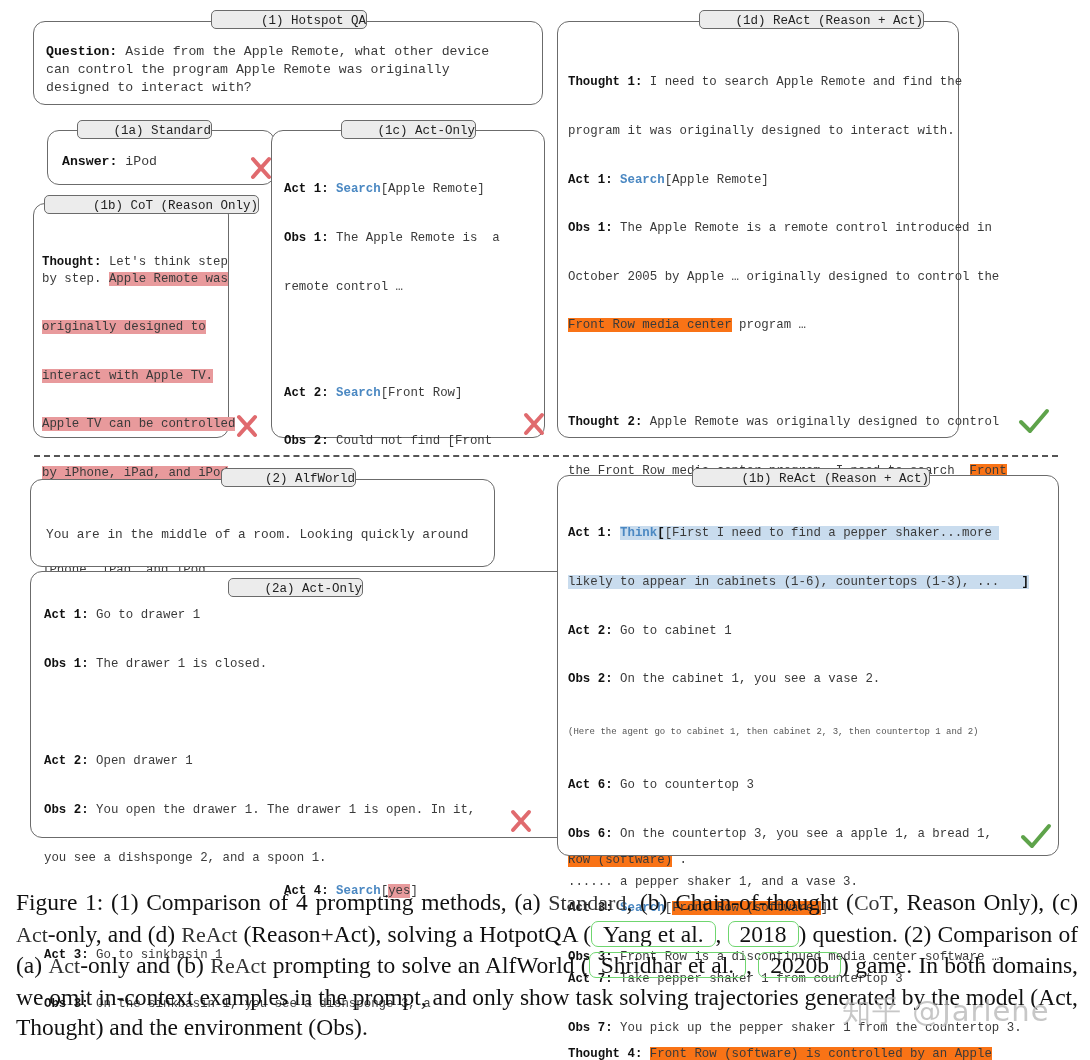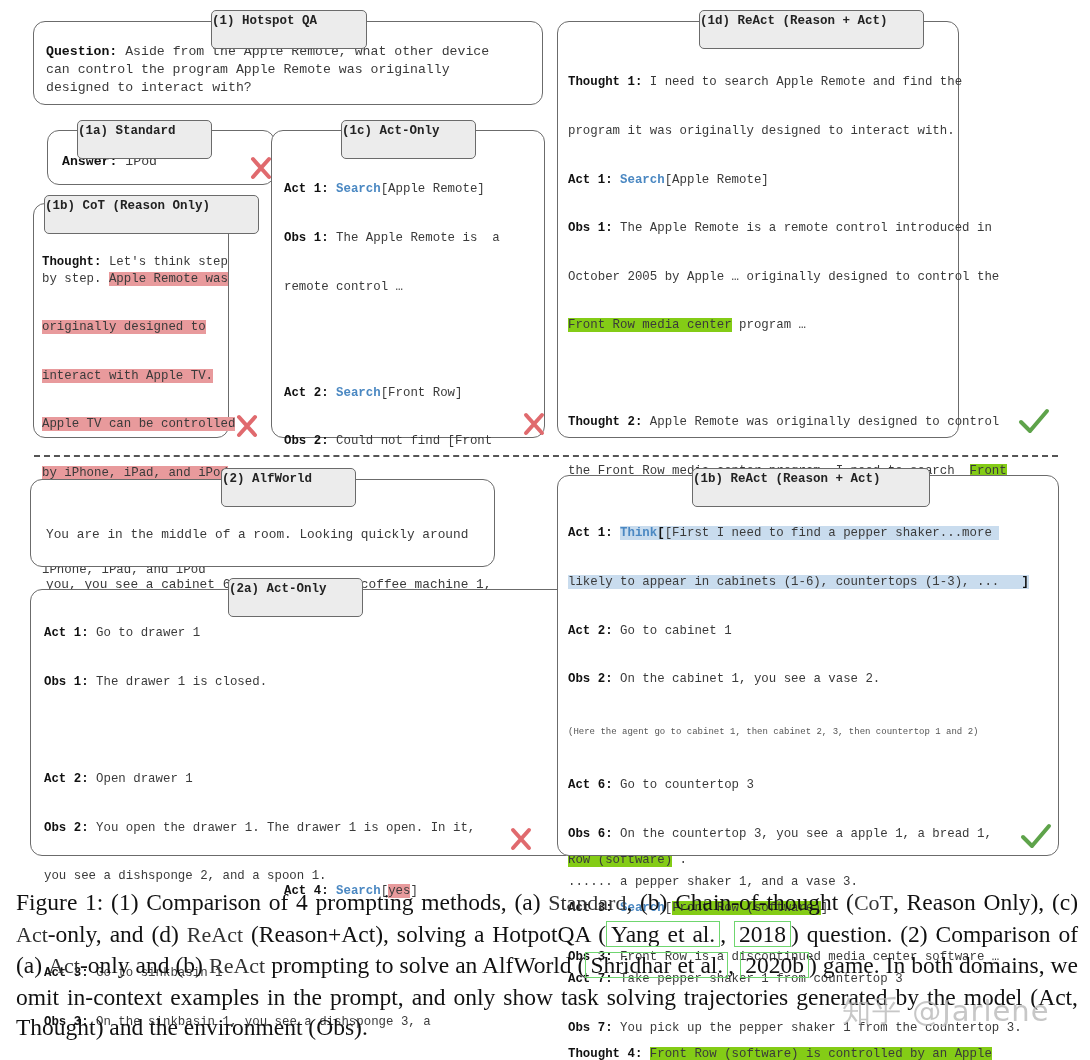--- a/index.html
+++ b/index.html
@@ -11,40 +11,40 @@
     border: 1.4px solid #6b6b6b;
     border-radius: 12px;
     background: #fff;
   }
   .tab {
     position: absolute;
     background: #ececec;
     border: 1.4px solid #6b6b6b;
     border-radius: 5px;
     font-family: "Liberation Mono", monospace;
-    font-weight: bold;
+    font-weight: normal;
     font-size: 12.5px;
     color: #222;
-    text-align: left;
-    height: 39px;
+    text-align: right;
+    height: 19px;
     line-height: 20px;
   }
   .content {
     position: absolute;
     font-size: 12.4px;
     line-height: 16.2px;
     color: #3a3a3a;
     white-space: pre-wrap;
   }
   .content.big { font-size: 13.2px; line-height: 18.2px; }
   .line { display: block; min-height: 16px; }
   .b { font-weight: bold; color: #111; }
   .tool { font-weight: bold; color: #4b88c2; }
   .hl-red { background: #e89a9c; margin-top: 26px; }
-  .hl-green { background: #84cc16; }
+  .hl-green { background: #f97316; }
   .hl-blue { background: #c9dcee; }
   .small-note { font-size: 9px; line-height: 14px; color: #555; }
 
   .mark-x {
     position: absolute;
     width: 22px; height: 24px;
   }
   .mark-check {
     position: absolute;
     width: 32px; height: 28px;
@@ -58,21 +58,21 @@
   .caption {
     position: absolute;
     left: 16px; top: 887px; width: 1062px;
     font-family: "Liberation Serif", "DejaVu Serif", serif;
     font-size: 23.5px;
     line-height: 30.6px;
     color: #111;
     text-align: justify;
   }
   .caption .tt { font-family: Liberation Serif, serif; font-size: 22px; color: #333; }
-  .cite { outline: 1.4px solid #6fd66f; outline-offset: -1px; padding: 0 5px; }
+  .cite { outline: 1.4px solid #6fd66f; outline-offset: -1px; padding: 0 12px; border-radius: 7px; }
   .watermark {
     position: absolute;
     left: 842px; top: 992px;
     font-family: "DejaVu Sans", sans-serif;
     font-size: 29px;
     color: rgba(180,180,180,0.75);
     letter-spacing: 1px;
   }
 </style>
 </head>
@@ -176,21 +176,21 @@
 <div class="panel" style="left:30px;top:479px;width:465px;height:88px;">
   <div class="content" style="left:15px;top:13px;width:498px;font-size:12.8px;line-height:16.8px;">
     <span class="line">You are in the middle of a room. Looking quickly around</span>
     <span class="line">you, you see a cabinet 6, a cabinet 1, a coffee machine 1,</span>
     <span class="line">a countertop 3,  a stove burner 1, and a toaster 1.</span>
     <span class="line"><span class="b">Your task is to</span><span>: Put some pepper shaker on a drawer.</span></span>
   </div>
 </div>
 <div class="tab" style="left:221px;top:468px;width:135px;">(2) AlfWorld</div>
 
-<div class="panel" style="left:30px;top:589px;width:588px;height:267px;padding-left:25px;">
+<div class="panel" style="left:30px;top:571px;width:588px;height:267px;padding-left:25px;">
   <div class="content" style="left:13px;top:3px;width:498px;">
     <span class="line"><span class="b">Act 1</span><span class="b">:</span><span> Go to drawer 1</span></span>
     <span class="line"><span class="b">Obs 1</span><span class="b">:</span><span> The drawer 1 is closed.</span></span>
     <span class="line"></span>
     <span class="line"><span class="b">Act 2</span><span class="b">:</span><span> Open drawer 1</span></span>
     <span class="line"><span class="b">Obs 2</span><span class="b">:</span><span> You open the drawer 1. The drawer 1 is open. In it,</span></span>
     <span class="line">you see a dishsponge 2, and a spoon 1.</span>
     <span class="line"></span>
     <span class="line"><span class="b">Act 3</span><span class="b">:</span><span> Go to sinkbasin 1</span></span>
     <span class="line"><span class="b">Obs 3</span><span class="b">:</span><span> On the sinkbasin 1, you see a dishsponge 3, a</span></span>

